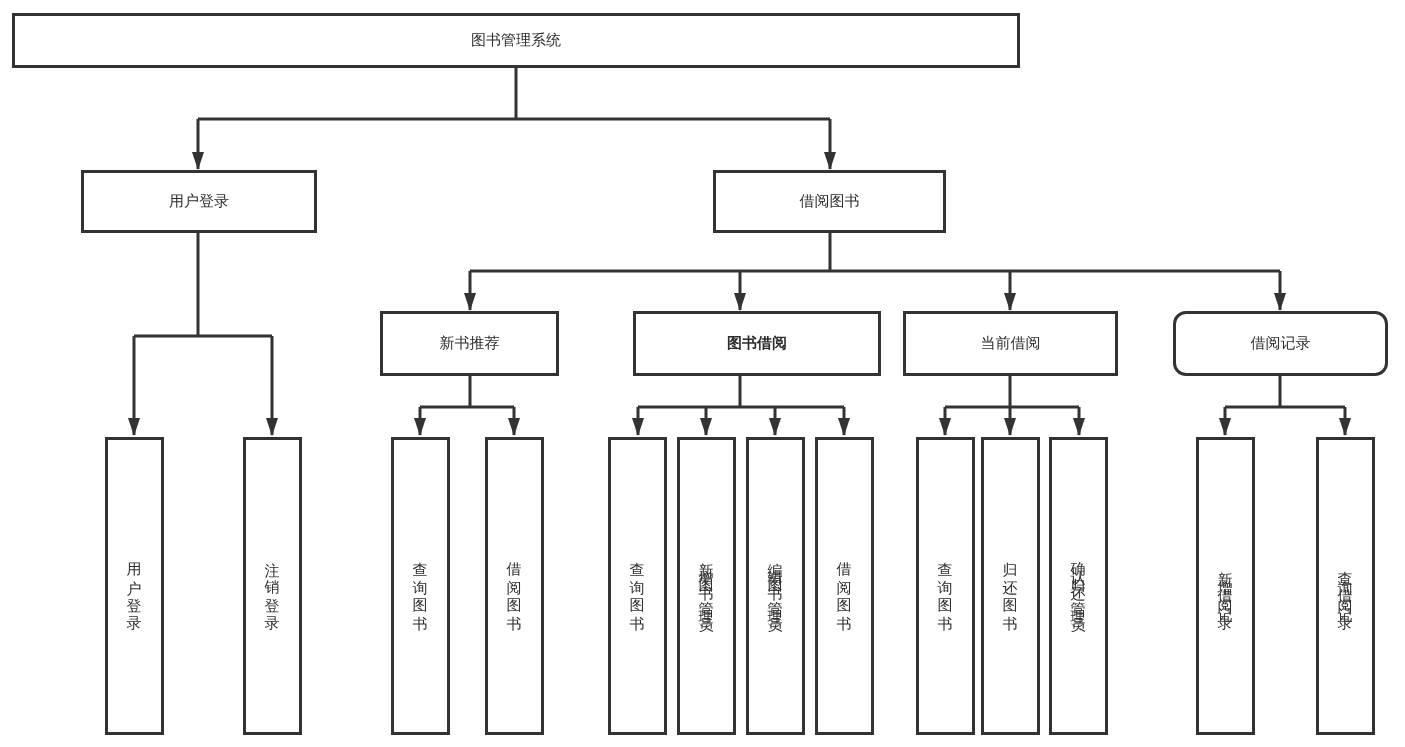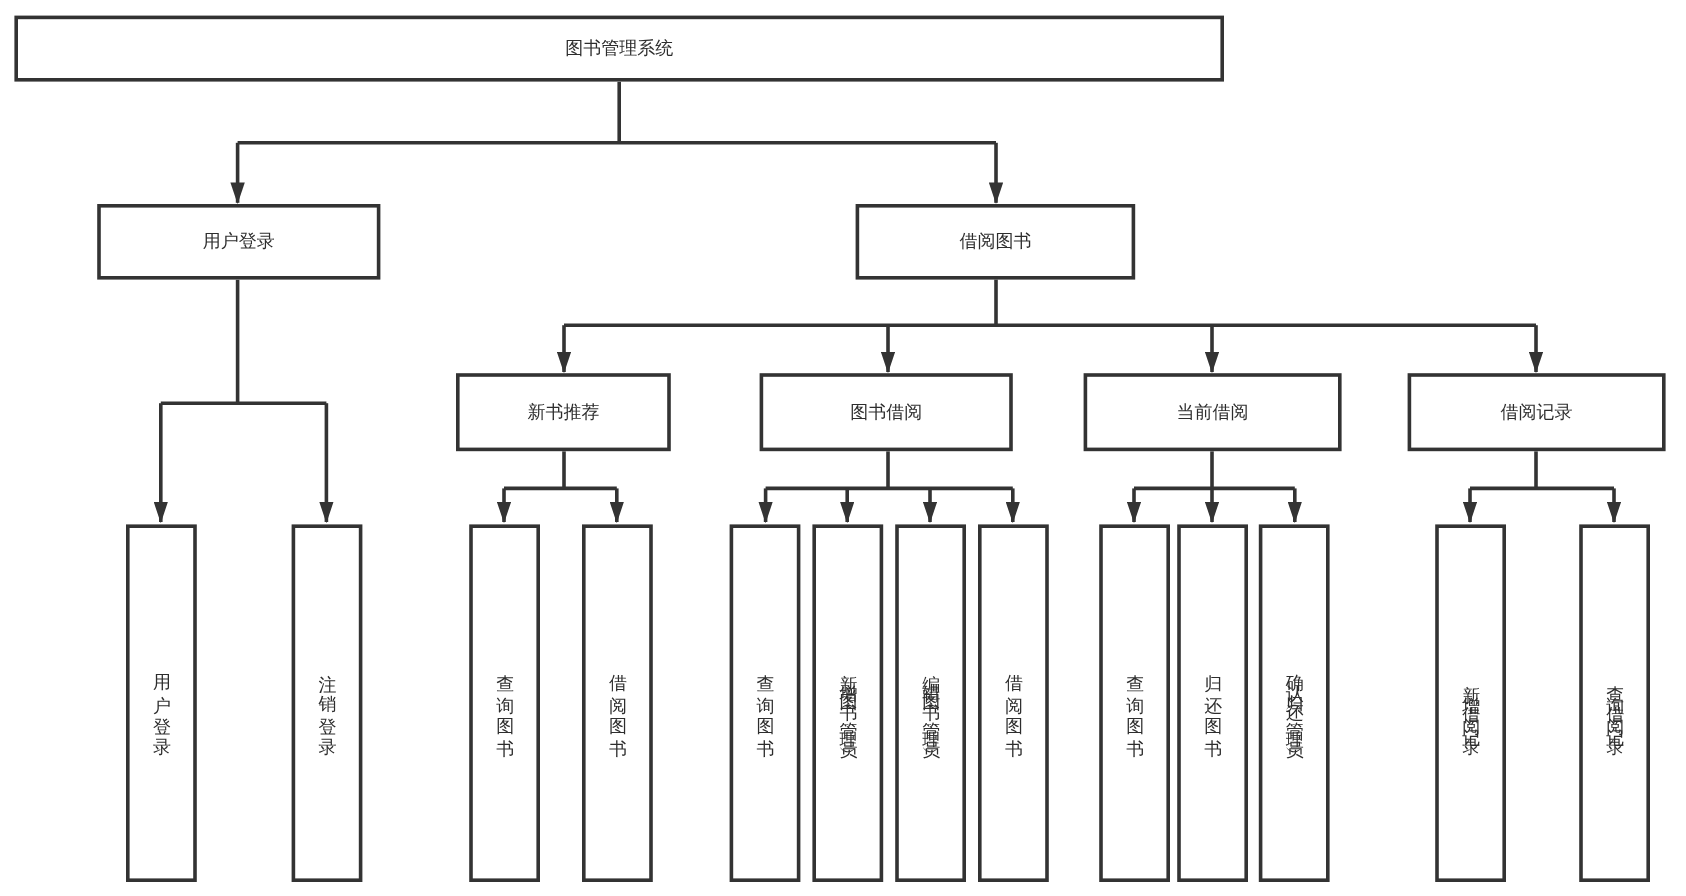--- a/index.html
+++ b/index.html
@@ -99,23 +99,23 @@
     <line class="cl" x1="1225" y1="407" x2="1225" y2="435" marker-end="url(#arrow)"></line>
     <line class="cl" x1="1345" y1="407" x2="1345" y2="435" marker-end="url(#arrow)"></line>
   </svg>
 
   <div class="box" style="left:12px;top:13px;width:1008px;height:55px;">图书管理系统</div>
 
   <div class="box" style="left:81px;top:170px;width:236px;height:63px;">用户登录</div>
   <div class="box" style="left:713px;top:170px;width:233px;height:63px;">借阅图书</div>
 
   <div class="box" style="left:380px;top:311px;width:179px;height:65px;">新书推荐</div>
-  <div class="box" style="left:633px;top:311px;width:211px;height:65px;">图书借阅</div>
+  <div class="box" style="left:633px;top:311px;width:248px;height:65px;font-weight:bold;">图书借阅</div>
   <div class="box" style="left:903px;top:311px;width:215px;height:65px;">当前借阅</div>
-  <div class="box" style="left:1173px;top:311px;width:215px;height:65px;">借阅记录</div>
+  <div class="box" style="left:1173px;top:311px;width:215px;height:65px;border-radius:13px;">借阅记录</div>
 
   <div class="box ls-lg" style="left:105px;top:437px;width:59px;height:298px;">
     <span class="vtext">用户登录</span>
   </div>
   <div class="box ls-lg" style="left:243px;top:437px;width:59px;height:298px;">
     <span class="vtext">注销登录</span>
   </div>
 
   <div class="box ls-lg" style="left:391px;top:437px;width:59px;height:298px;">
     <span class="vtext">查询图书</span>

